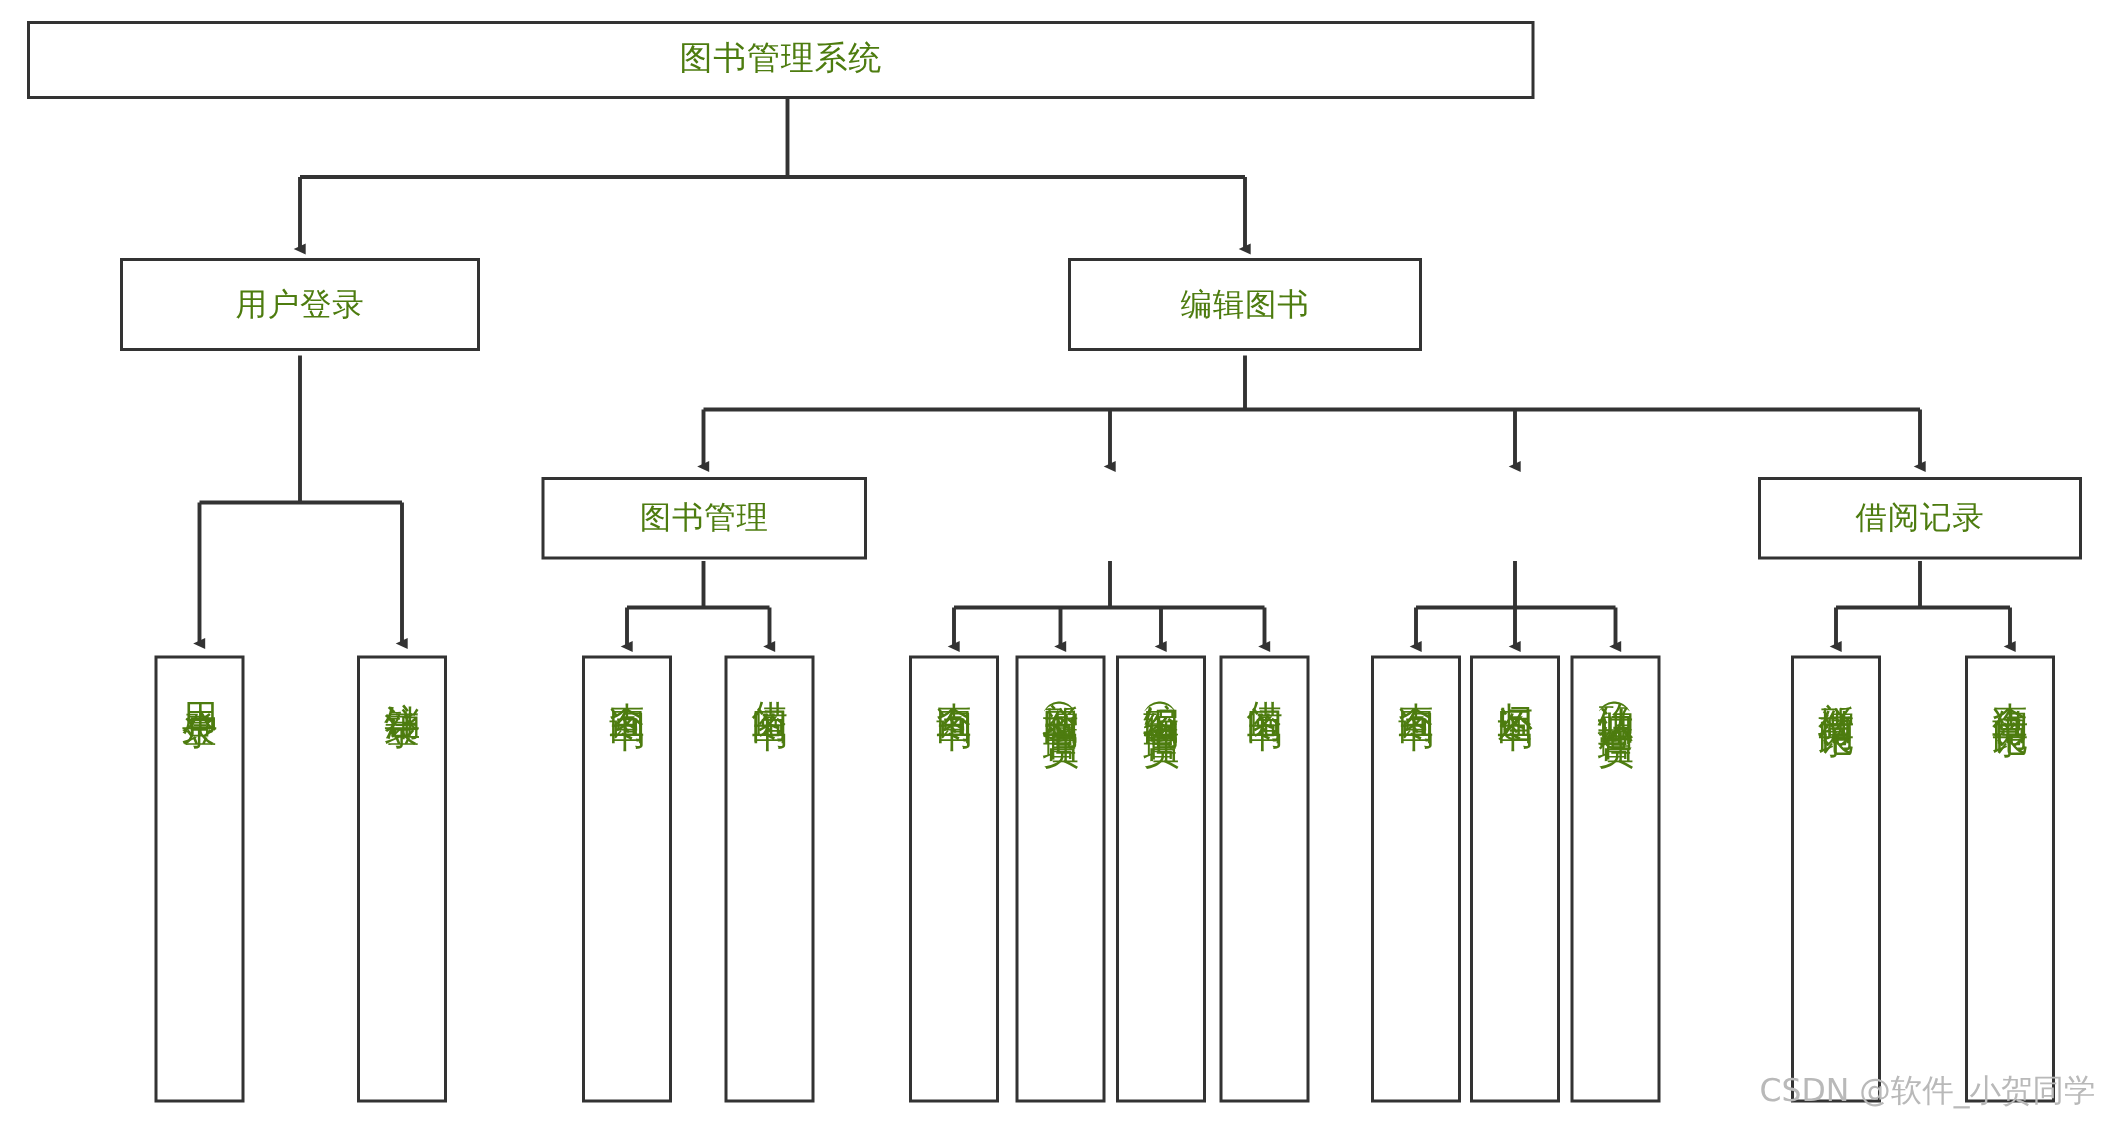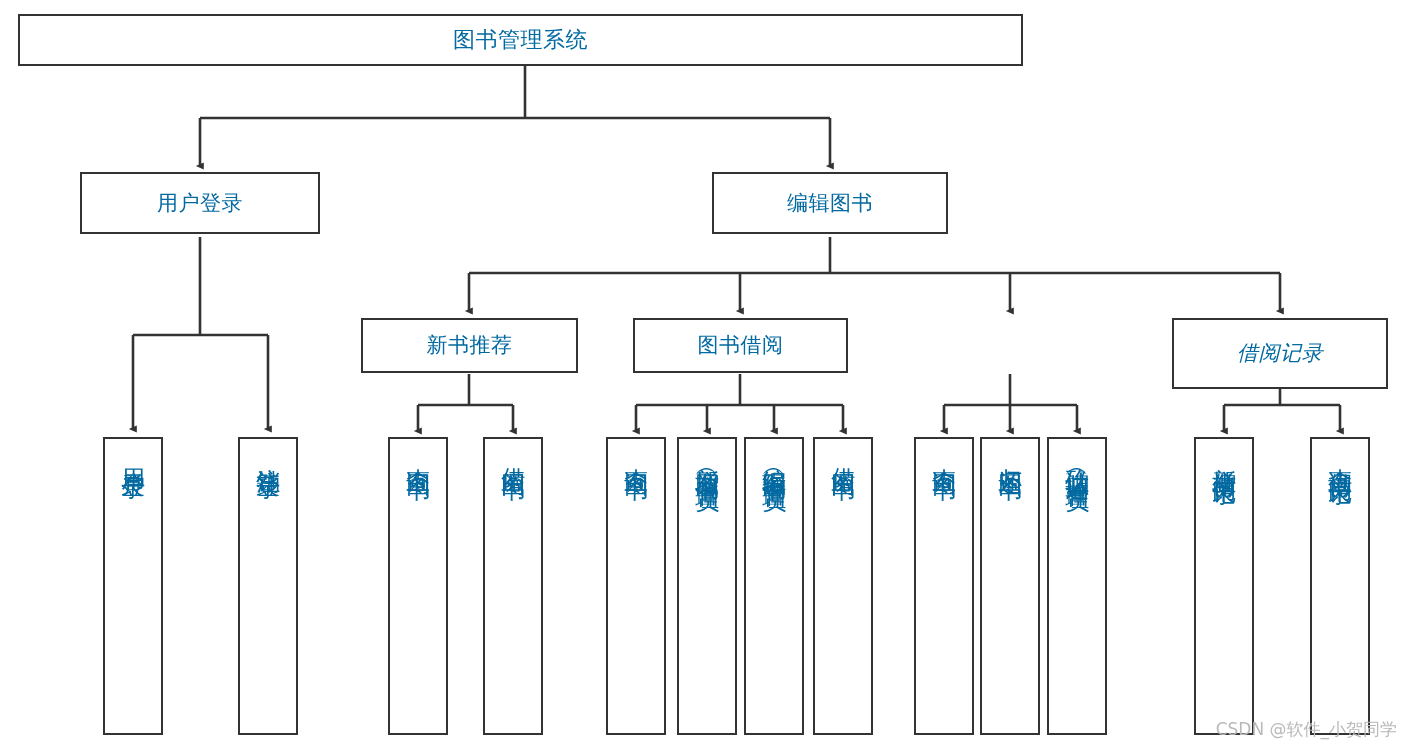--- a/index.html
+++ b/index.html
@@ -26,21 +26,21 @@
     height: 747px;
   }
   .node {
     position: absolute;
     box-sizing: border-box;
     border: 2px solid #333333;
     background: #ffffff;
     display: flex;
     align-items: center;
     justify-content: center;
-    color: #0369a1;
+    color: #4d7c0f;
     z-index: 2;
   }
   .node-label {
     display: block;
     text-align: center;
     line-height: 1.25;
     letter-spacing: 0.5px;
     white-space: nowrap;
   }
   .node.horizontal .node-label {
@@ -56,21 +56,21 @@
     text-orientation: upright;
     font-size: 24px;
     letter-spacing: 3px;
     line-height: 1.1;
   }
   .node.root .node-label { font-size: 22px; }
   .watermark {
     position: absolute;
     right: 8px;
     bottom: 6px;
-    font-size: 17px;
+    font-size: 21px;
     color: #b9b9b9;
     z-index: 5;
     white-space: nowrap;
     pointer-events: none;
   }
 </style>
 </head>
 <body>
 
 <div id="diagram-root">
@@ -152,26 +152,23 @@
   </div>
 
   <div class="node horizontal" style="left:80px; top:172px; width:240px; height:62px;">
     <span class="node-label">用户登录</span>
   </div>
   <div class="node horizontal" style="left:712px; top:172px; width:236px; height:62px;">
     <span class="node-label">编辑图书</span>
   </div>
 
   <div class="node horizontal" style="left:361px; top:318px; width:217px; height:55px;">
-    <span class="node-label">新书推荐</span>
-  </div>
-  <div class="node horizontal" style="left:633px; top:318px; width:215px; height:55px;">
-    <span class="node-label">图书借阅</span>
-  </div>
-  <div class="node horizontal" style="left:1172px; top:318px; width:216px; height:71px;font-style:italic;">
+    <span class="node-label">图书管理</span>
+  </div>
+  <div class="node horizontal" style="left:1172px; top:318px; width:216px; height:55px;">
     <span class="node-label">借阅记录</span>
   </div>
 
   <div class="node vertical" style="left:103px; top:437px; width:60px; height:298px;">
     <span class="node-label">用户登录</span>
   </div>
   <div class="node vertical" style="left:238px; top:437px; width:60px; height:298px;">
     <span class="node-label">注销登录</span>
   </div>
 

